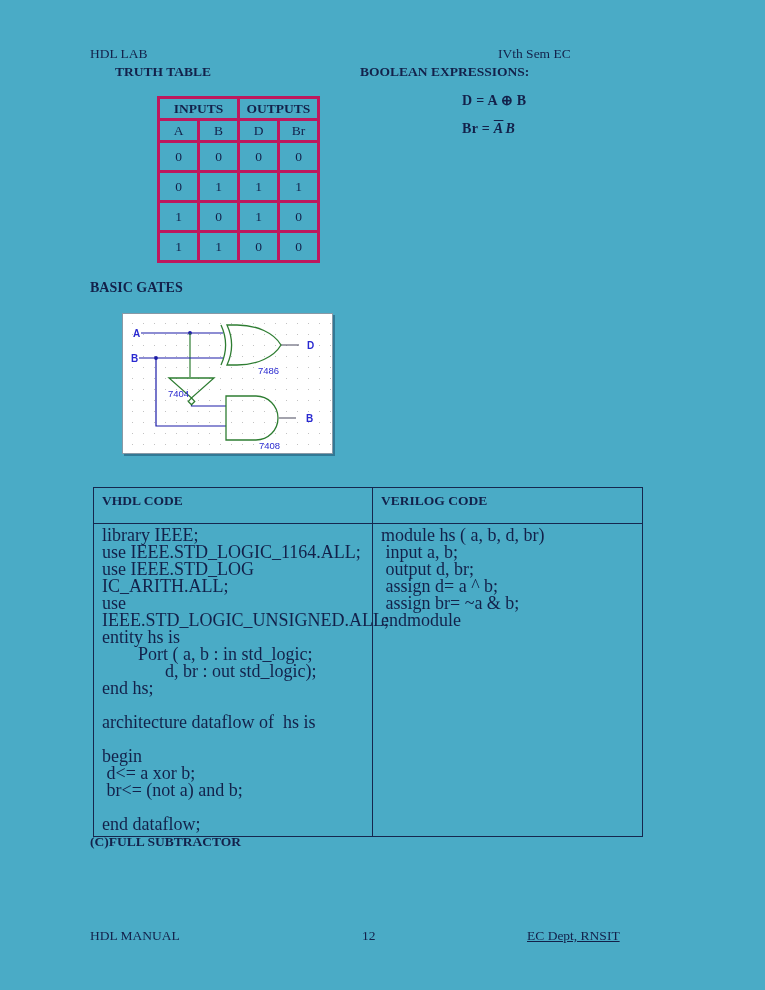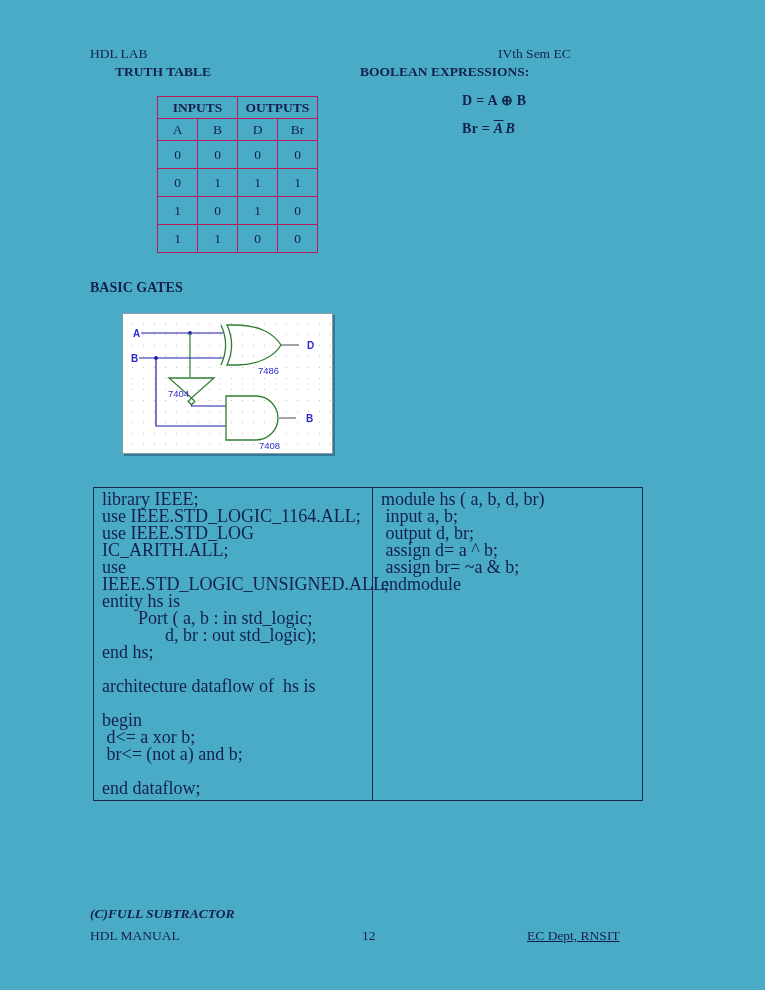--- a/index.html
+++ b/index.html
@@ -10,21 +10,21 @@
     color:#13214a;
   }
   .abs{position:absolute;}
   .b{font-weight:bold;}
   .t13{font-size:13.5px;}
   .t14{font-size:14px;}
 
   
   table.truth{border-collapse:collapse;background:transparent;}
   table.truth th, table.truth td{
-    border:1px solid #be185d; text-align:center; font-size:13.5px;
+    border:3px solid #be185d; text-align:center; font-size:13.5px;
     font-weight:normal; padding:0; color:#13214a;
   }
   table.truth th{font-weight:bold;}
   table.truth .grp{height:22px;}
   table.truth .colh{height:22px;}
   table.truth .dr td{height:27px;}
   table.truth col{width:40px;}
 
   
   .expr{font-weight:bold;font-size:14px;letter-spacing:0.3px;}
@@ -148,20 +148,24 @@
     <text class="chip" x="136" y="135">7408</text>
   </svg>
 </div>
 
 <table class="codes abs" style="left:93px;top:487px;">
   <colgroup>
       <col style="width:279px">
       <col style="width:270px">
     </colgroup>
   <tbody>
+      <tr>
+    <th>VHDL CODE</th>
+    <th>VERILOG CODE</th>
+  </tr>
   <tr>
     <td>
           <div class="code">library IEEE;
 use IEEE.STD_LOGIC_1164.ALL;
 use IEEE.STD_LOG IC_ARITH.ALL;
 use IEEE.STD_LOGIC_UNSIGNED.ALL;
 entity hs is
         Port ( a, b : in std_logic;
               d, br : out std_logic);
 end hs;
@@ -179,17 +183,17 @@
  input a, b;
  output d, br;
  assign d= a ^ b;
  assign br= ~a &amp; b;
 endmodule</div>
         </td>
   </tr>
 </tbody>
   </table>
 
-<div class="abs t13 b" style="left:90px;top:906px;font-style:italic;">(C)FULL SUBTRACTOR</div>
+<div class="abs t13 b" style="left:90px;top:834px;">(C)FULL SUBTRACTOR</div>
 
 <div class="abs t13" style="left:90px;top:928px;">HDL MANUAL</div>
 <div class="abs t13" style="left:362px;top:928px;text-align:center;">12</div>
 <div class="abs t13" style="left:527px;top:928px;text-decoration:underline;">EC Dept, RNSIT</div>
 
 </body></html>

